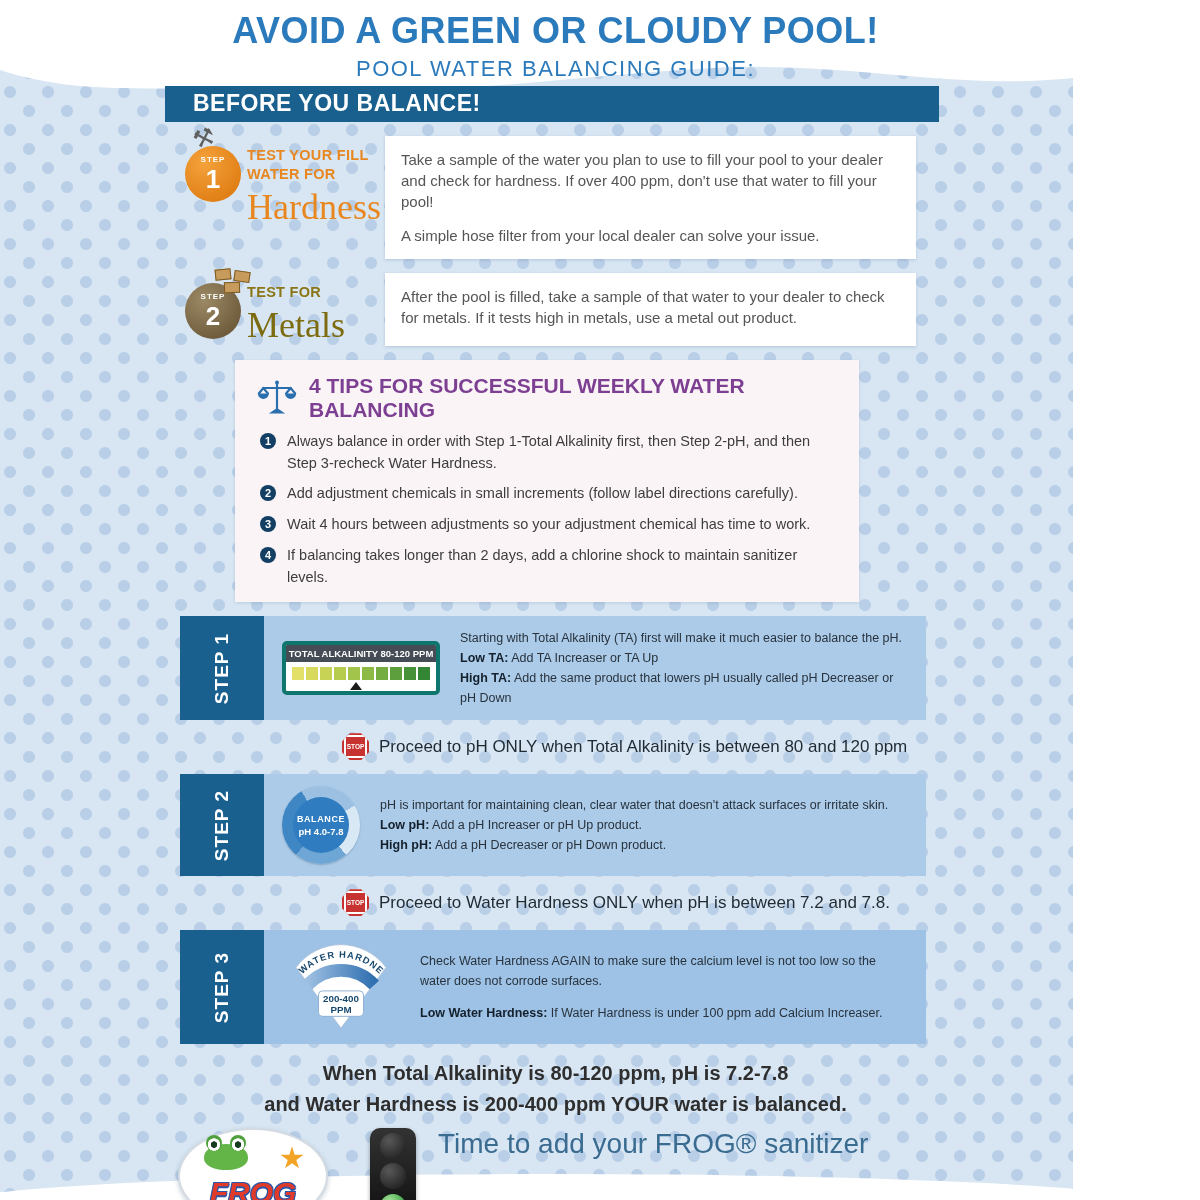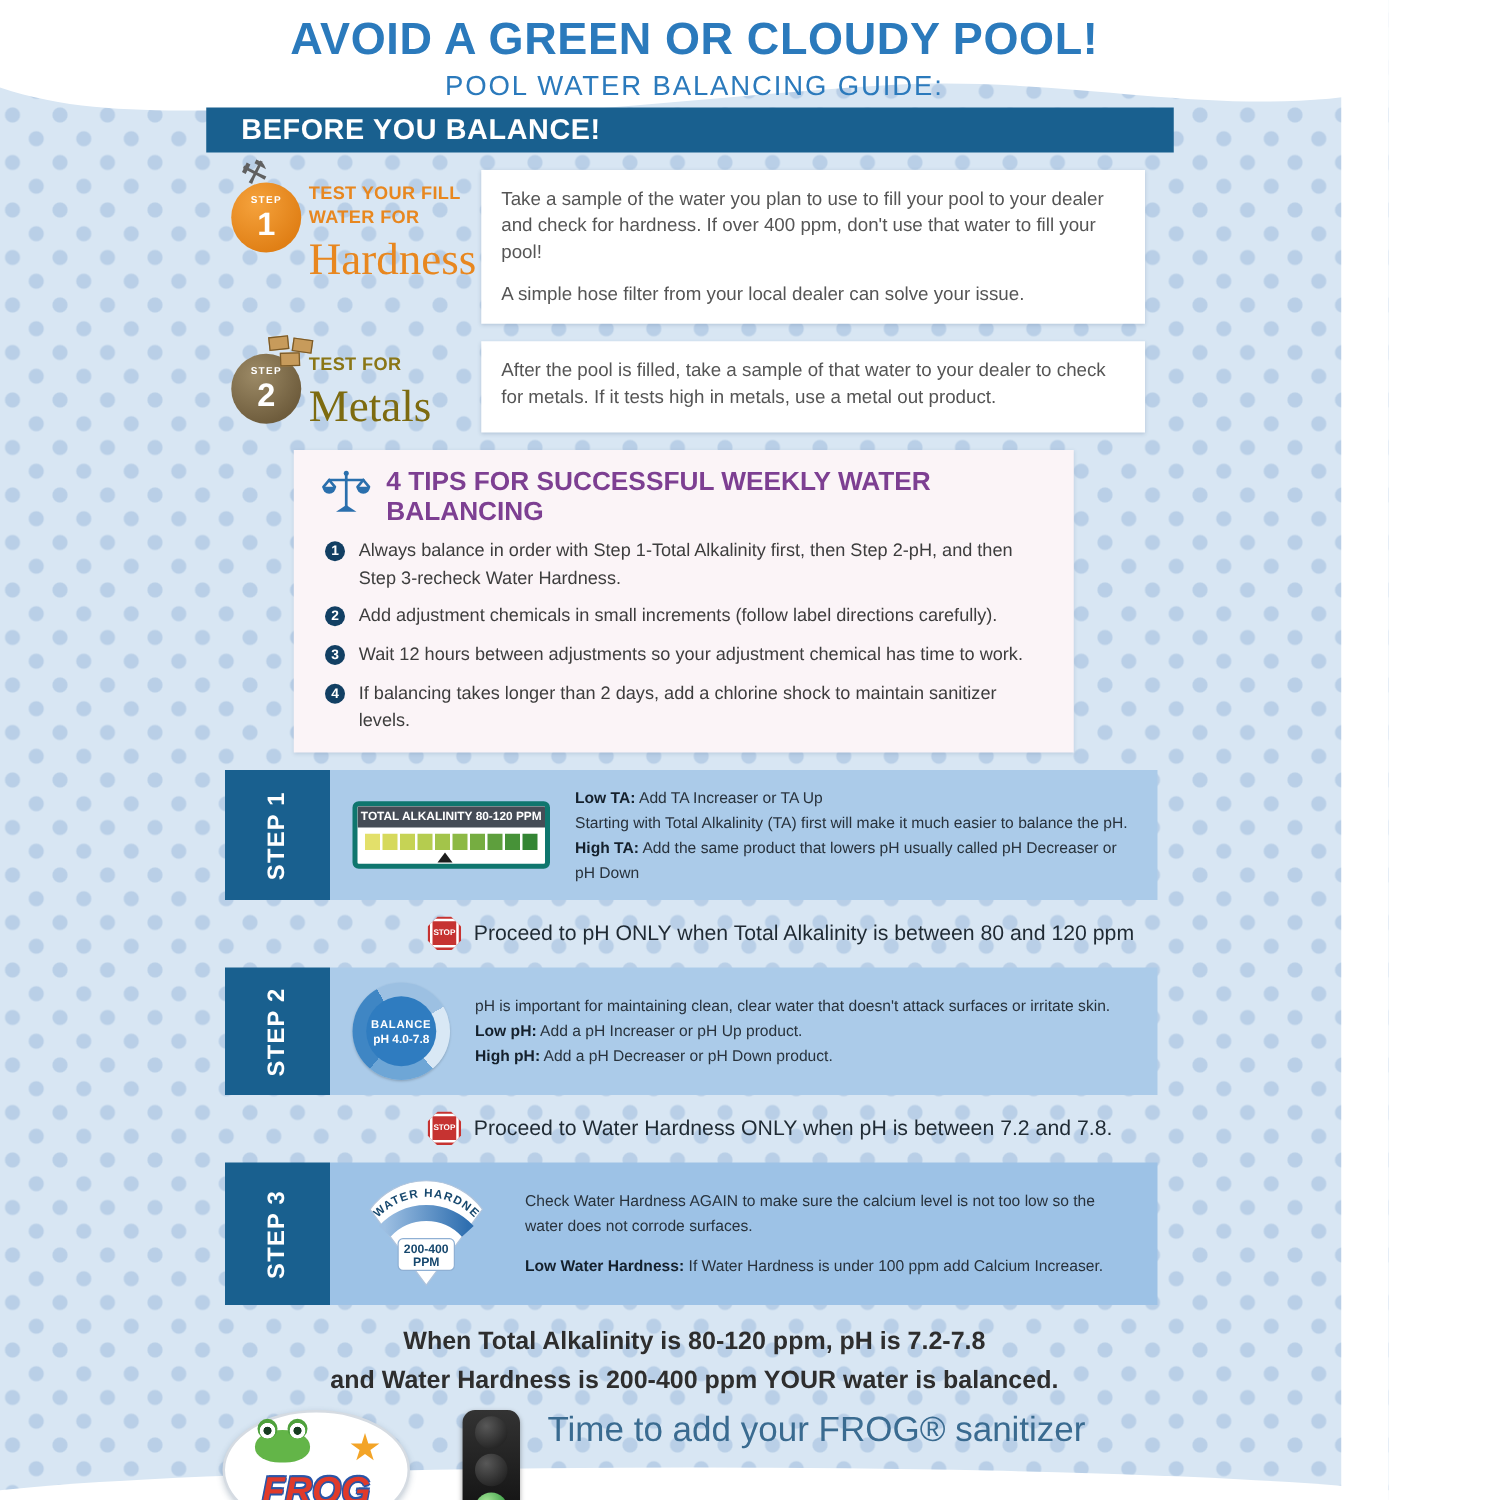--- a/index.html
+++ b/index.html
@@ -36,21 +36,21 @@
   .bricks i:nth-child(3){top:13px;left:9px;transform:rotate(-2deg)}
   .label-small{font-size:14.5px;font-weight:bold;line-height:1.3;letter-spacing:.3px;width:138px}
   .label-big{font-family:"Liberation Serif",serif;font-size:36px;margin-top:2px}
   .orange{color:#e8871f}
   .gold{color:#8a7616}
   .label-big.gold{color:#7d6b10}
   .info-box{flex:1;background:#fff;padding:13px 16px;font-size:15px;color:#555;line-height:1.4;box-shadow:0 1px 3px rgba(70,100,140,.25)}
   .info-box p.mt{margin-top:13px}
 
   .tips{margin:14px 252px 0 235px;background:#fbf4f7;padding:14px 22px 14px;box-shadow:0 1px 3px rgba(70,100,140,.2)}
-  .tips-head{display:flex;}
+  .tips-head{display:flex;align-items:center}
   .scales{flex-shrink:0}
   .tips-title{margin-left:12px;color:#7d3f92;font-size:21px;font-weight:bold}
   .tip{position:relative;padding-left:30px;margin-top:9px;font-size:14.5px;color:#3d3d3d;line-height:1.5;max-width:610px}
   .tip-num{position:absolute;left:3px;top:2px;width:16px;height:16px;border-radius:50%;background:#123f63;color:#fff;font-size:11px;font-weight:bold;display:flex;align-items:center;justify-content:center}
 
   .step-row{display:flex;margin:14px 185px 0 180px}
   .step-tab{width:84px;background:#19608f;color:#fff;display:flex;align-items:center;justify-content:center;flex-shrink:0}
   .step-tab span{writing-mode:vertical-rl;transform:rotate(180deg);font-size:19px;font-weight:bold;letter-spacing:1px}
   .step-panel{flex:1;background:#abcbe9;padding:12px 18px;display:flex;align-items:center;gap:20px}
   .panel-deep{background:#9dc2e6}
@@ -173,21 +173,21 @@
       <div class="tip">
         <span class="tip-num">1</span>
         <span>Always balance in order with Step 1-Total Alkalinity first, then Step 2-pH, and then Step 3-recheck Water Hardness.</span>
       </div>
       <div class="tip">
         <span class="tip-num">2</span>
         <span>Add adjustment chemicals in small increments (follow label directions carefully).</span>
       </div>
       <div class="tip">
         <span class="tip-num">3</span>
-        <span>Wait 12 hours between adjustments so your adjustment chemical has time to work.</span>
+        <span>Wait 4 hours between adjustments so your adjustment chemical has time to work.</span>
       </div>
       <div class="tip">
         <span class="tip-num">4</span>
         <span>If balancing takes longer than 2 days, add a chlorine shock to maintain sanitizer levels.</span>
       </div>
     </div>
 
     <div class="step-row">
       <div class="step-tab">
         <span>STEP 1</span>
@@ -203,22 +203,22 @@
               <span style="background: rgb(181, 204, 79);"></span>
               <span style="background: rgb(163, 196, 74);"></span>
               <span style="background: rgb(141, 185, 69);"></span>
               <span style="background: rgb(118, 173, 65);"></span>
               <span style="background: rgb(94, 159, 61);"></span>
               <span style="background: rgb(71, 146, 56);"></span>
               <span style="background: rgb(52, 133, 52);"></span>
             </div>
         </div>
         <div class="step-text">
+          <div>Starting with Total Alkalinity (TA) first will make it much easier to balance the pH.</div>
           <div><b>Low TA:</b> <span>Add TA Increaser or TA Up</span></div>
-          <div>Starting with Total Alkalinity (TA) first will make it much easier to balance the pH.</div>
           <div><b>High TA:</b> <span>Add the same product that lowers pH usually called pH Decreaser or pH Down</span></div>
         </div>
       </div>
     </div>
 
     <div class="stop-row">
       <span class="stop-sign">
           <span>STOP</span>
         </span>
       <span class="stop-text">Proceed to pH ONLY when Total Alkalinity is between 80 and 120 ppm</span>

